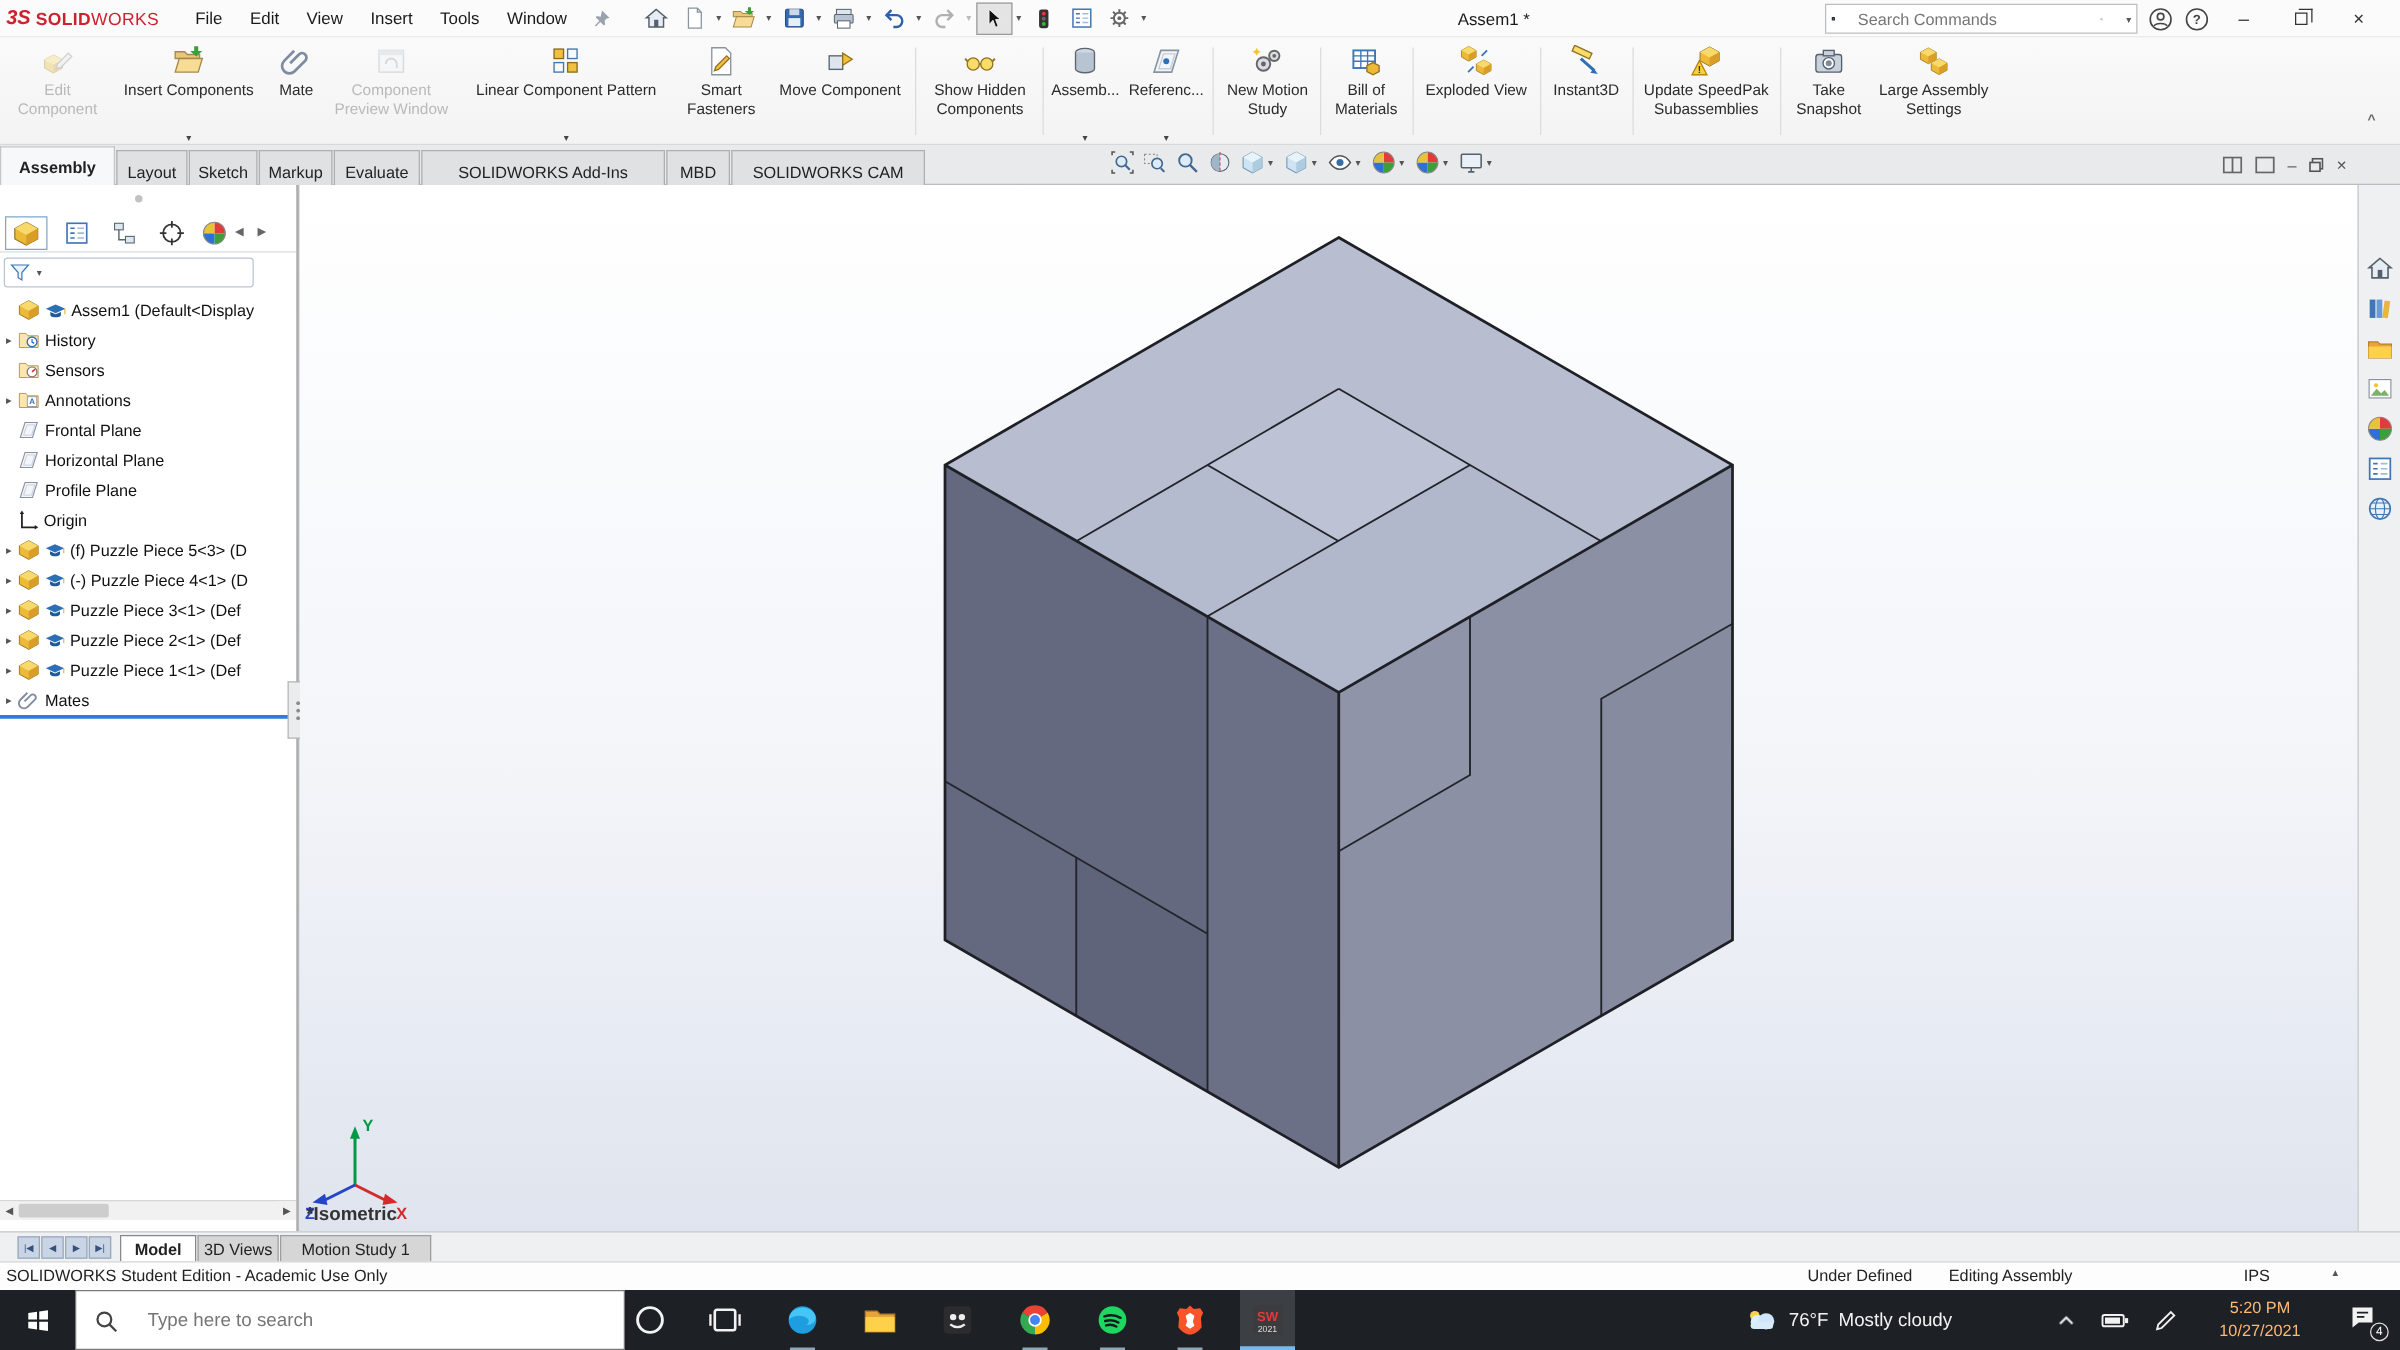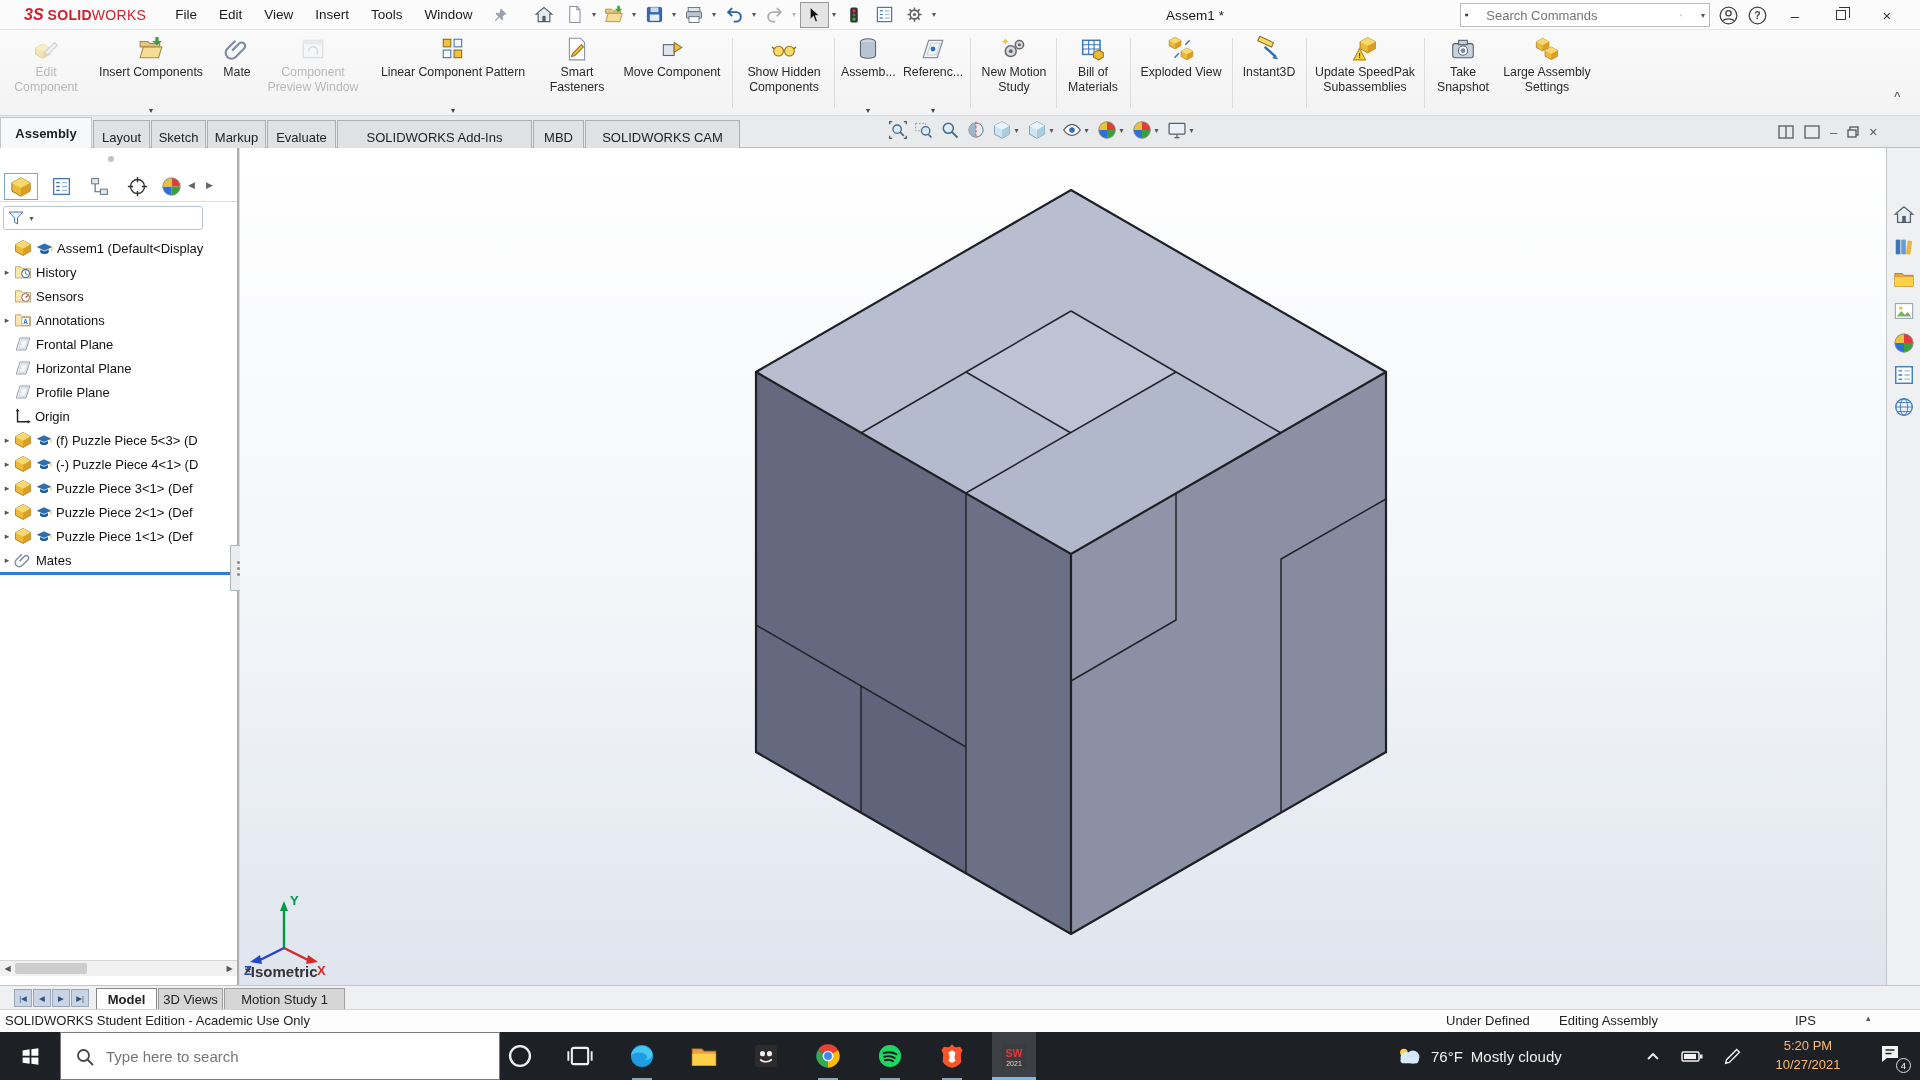--- a/index.html
+++ b/index.html
@@ -59,21 +59,21 @@
   
   #doctabs{left:0;top:985px;width:1920px;height:24px;background:#eef0f1;border-top:1px solid #c3c6c9}
   .navb{position:absolute;top:3px;width:18px;height:18px;background:#c9d4e4;border:1px solid #9aa7bb;color:#34527a;font-size:7.5px;display:flex;align-items:center;justify-content:center}
   .dt{position:absolute;top:2px;height:22px;background:#d6d6d6;border:1px solid #9e9e9e;border-bottom:none;font-size:13px;display:flex;align-items:center;justify-content:center;color:#222}
   .dt.act{background:#fff;font-weight:700;border-color:#888}
   
   #statusbar{left:0;top:1009px;width:1920px;height:23px;background:#fdfdfd;border-top:1px solid #d4d4d4;font-size:13px;color:#222}
   .st{position:absolute;top:3px}
   
   #taskbar{left:0;top:1032px;width:1920px;height:48px;background:#1d2025}
-  #tsearch{position:absolute;left:60px;top:0;width:440px;height:48px;background:#fff;border:1px solid #7a7a7a;display:flex;align-items:center;padding-left:14px;gap:12px}
+  #tsearch{position:absolute;left:60px;top:0;width:440px;height:48px;background:#fff;border:1px solid #7a7a7a;display:flex;align-items:center;padding-left:14px;gap:24px}
   #tsearch input{border:none;outline:none;font-size:15px;color:#444;flex:1;background:transparent;font-family:"Liberation Sans",sans-serif}
   .tapp{position:absolute;top:10px;width:28px;height:28px}
   .run{position:absolute;bottom:0;height:2px;background:#8fa6b5}
   #swslot{position:absolute;left:992px;top:0;width:44px;height:48px;background:rgba(255,255,255,.14)}
   #swunder{position:absolute;left:992px;bottom:0;width:44px;height:3px;background:#76b9ed}
   .trtxt{color:#f2f2f2;font-size:15px}
   #clock{position:absolute;left:1760px;top:5px;width:96px;text-align:center;color:#fdba74;font-size:13px;line-height:1.45}
   #badge{position:absolute;left:1896px;top:1058px;width:15px;height:15px;border-radius:50%;background:#1d2025;border:1px solid #ddd;color:#fff;font-size:9.5px;display:flex;align-items:center;justify-content:center;z-index:3}
 </style>
 </head>
@@ -392,21 +392,21 @@
         <circle cx="8.5" cy="9" r="1.8" fill="#f4c430"></circle>
       </symbol>
 <symbol id="s-penwarn" viewBox="0 0 24 24">
         <path d="M3 20l1-3 9-9 2 2-9 9z" fill="#f4c430" stroke="#96721d" stroke-width=".8"></path>
         <path d="M15 21h2v-4h-2zM18 21h2v-7h-2z" fill="#3f76b5"></path>
       </symbol>
 </defs>
 </svg>
 
 <div id="titlebar" class="ab">
-  <div class="row" style="padding-left:24px">
+  <div class="row" style="padding-left:5px">
     <span style="font-style:italic;font-weight:700;font-size:16px;color:#cf202e">3S</span>
     <span style="margin-left:4px;font-size:14px;color:#cf202e;letter-spacing:.3px"><b>SOLID</b><span>WORKS</span></span>
     <div class="row" style="margin-left:18px">
       <span class="mi">File</span>
       <span class="mi">Edit</span>
       <span class="mi">View</span>
       <span class="mi">Insert</span>
       <span class="mi">Tools</span>
       <span class="mi">Window</span>
       <svg class="ic" style="width:16px;height:16px;margin:0 8px">

